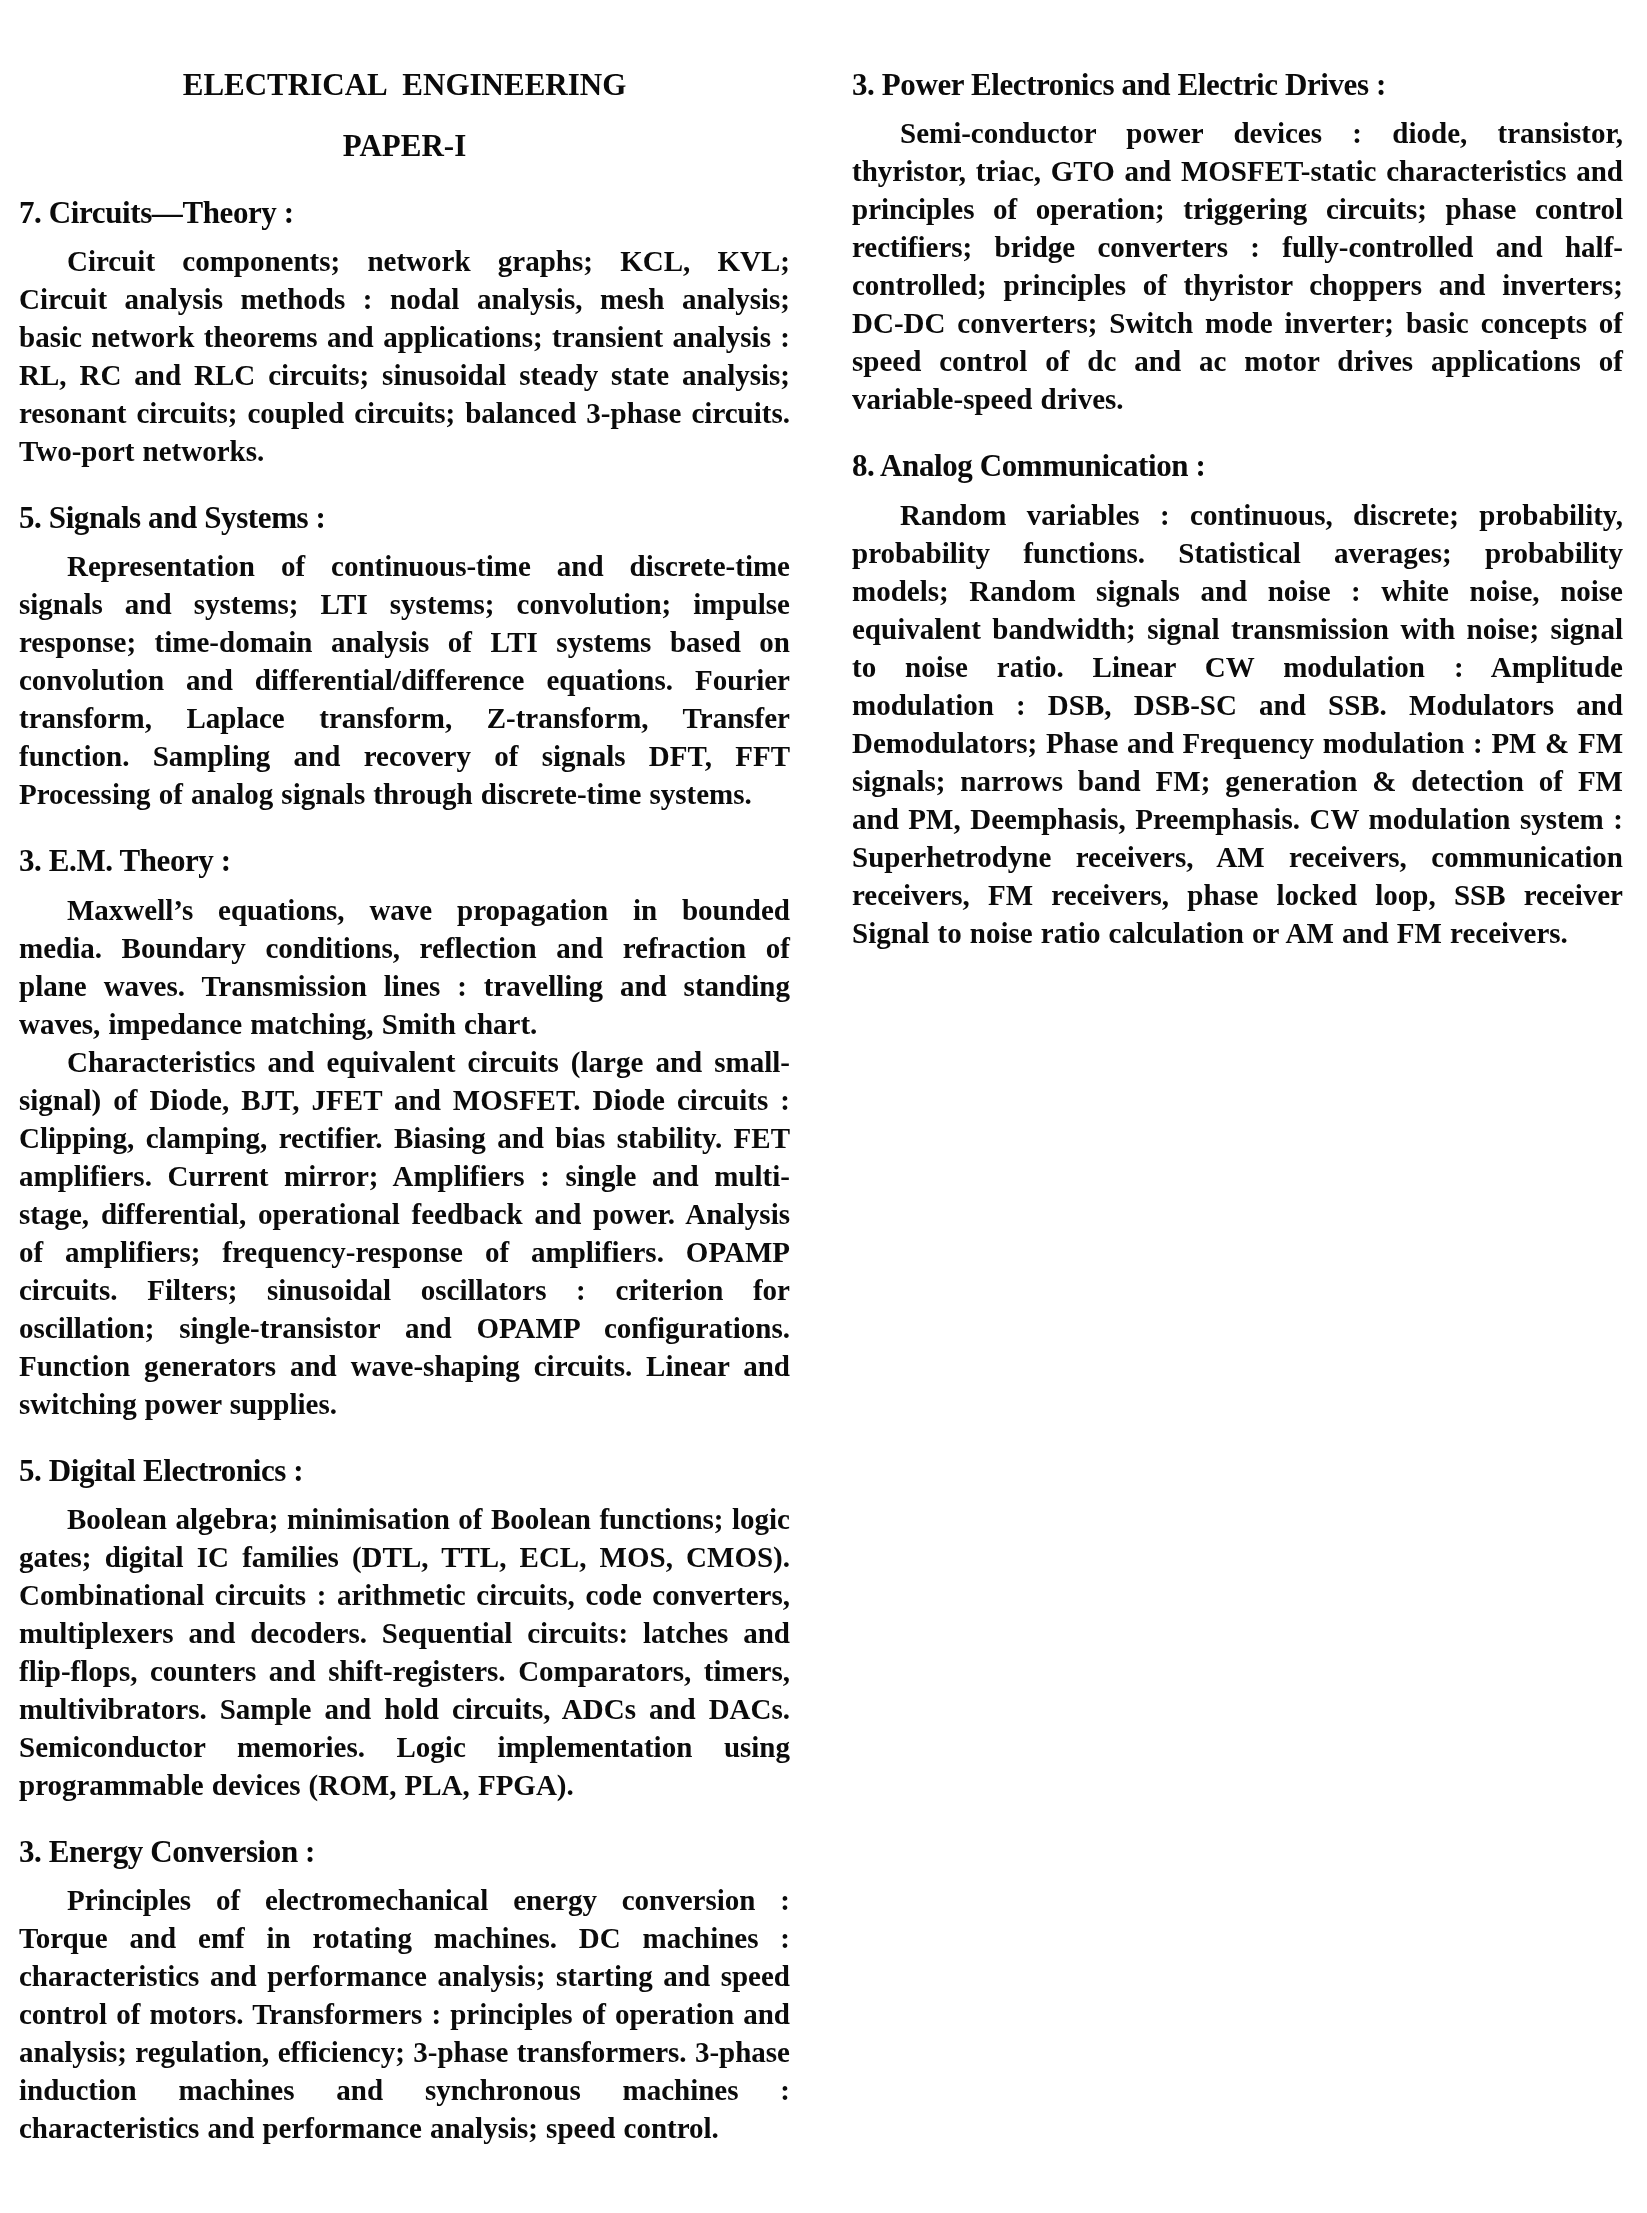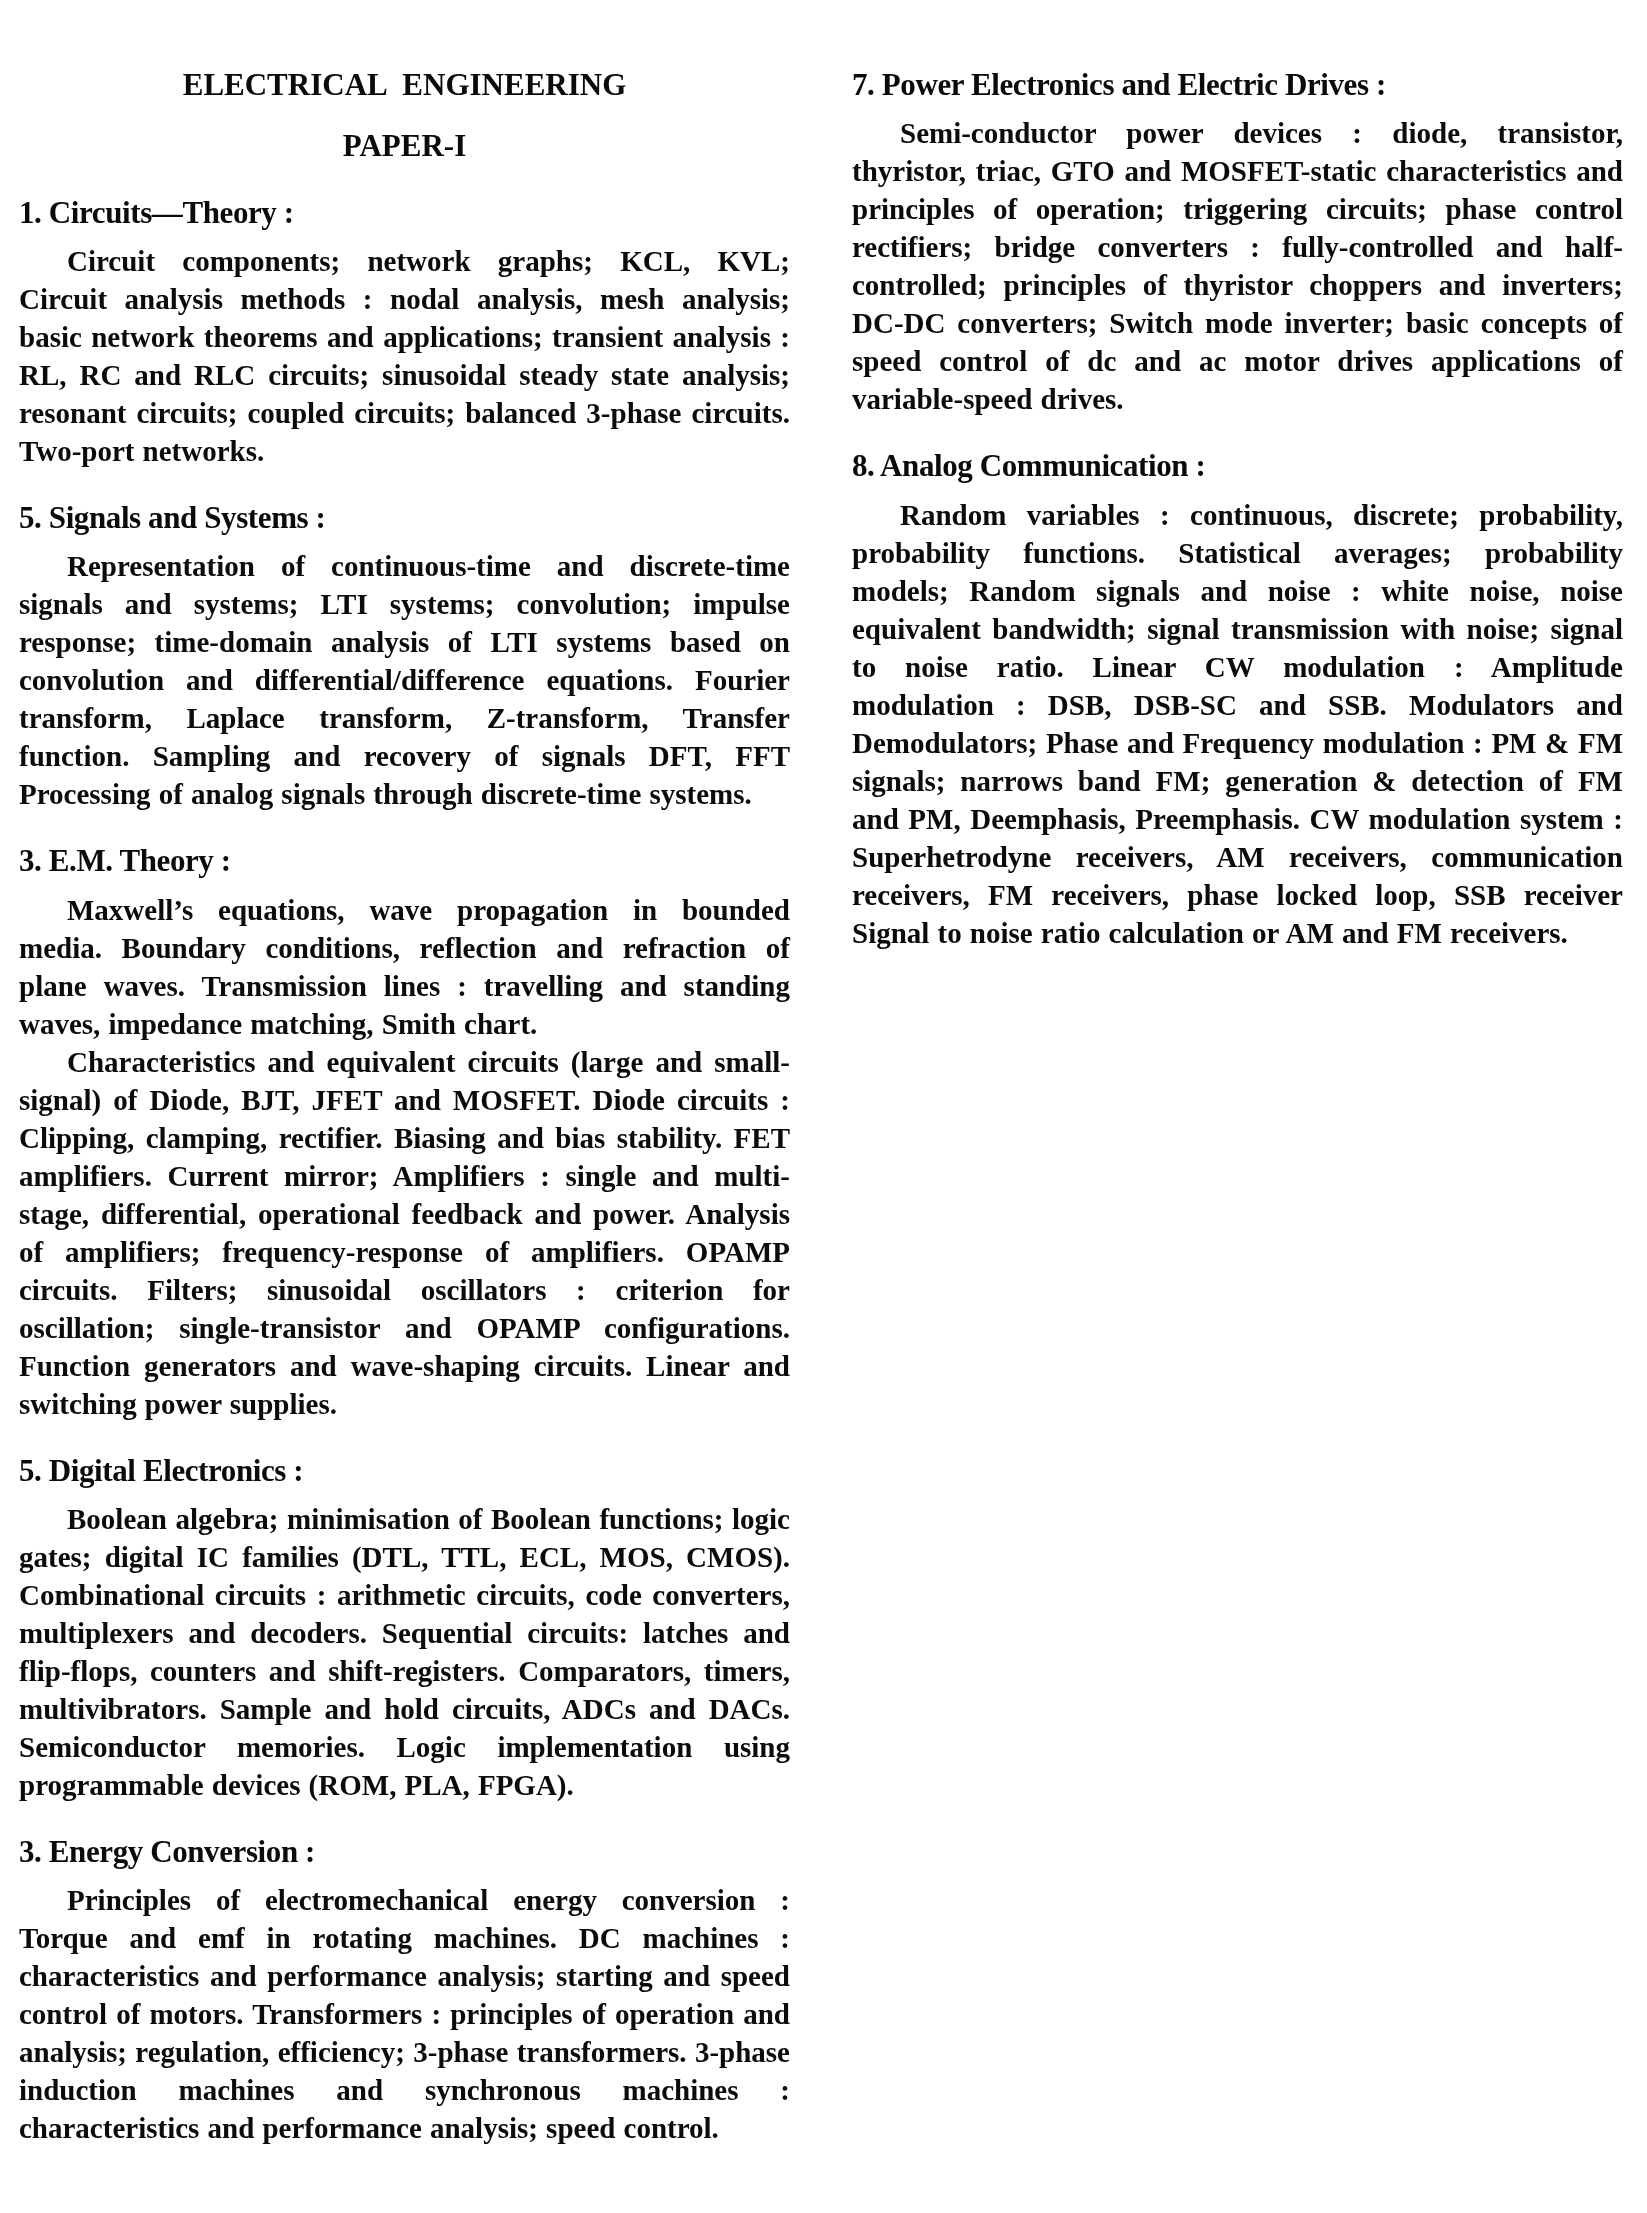--- a/index.html
+++ b/index.html
@@ -63,21 +63,21 @@
 </head>
 <body>
 
 <div class="page">
 
   <div class="col col-left">
     <div class="doc-title">ELECTRICAL ENGINEERING</div>
     <div class="doc-subtitle">PAPER-I</div>
 
     <div class="section">
-      <div class="sec-heading">1. Circuits—Theory :</div>
+      <div class="sec-heading">7. Circuits—Theory :</div>
       <p class="sec-body">Circuit components; network graphs; KCL, KVL; Circuit analysis methods : nodal analysis, mesh analysis; basic network theorems and applications; transient analysis : RL, RC and RLC circuits; sinusoidal steady state analysis; resonant circuits; coupled circuits; balanced 3-phase circuits. Two-port networks.</p>
     </div>
 
     <div class="section">
       <div class="sec-heading">5. Signals and Systems :</div>
       <p class="sec-body">Representation of continuous-time and discrete-time signals and systems; LTI systems; convolution; impulse response; time-domain analysis of LTI systems based on convolution and differential/difference equations. Fourier transform, Laplace transform, Z-transform, Transfer function. Sampling and recovery of signals DFT, FFT  Processing of analog signals through discrete-time systems.</p>
     </div>
 
     <div class="section">
       <div class="sec-heading">3. E.M. Theory :</div>
@@ -94,21 +94,21 @@
     </div>
 
     <div class="section">
       <div class="sec-heading">3. Energy Conversion :</div>
       <p class="sec-body">Principles of electromechanical energy conversion : Torque and emf in rotating machines. DC machines : characteristics and performance analysis; starting and speed control of motors. Transformers : principles of operation and analysis; regulation, efficiency; 3-phase transformers. 3-phase induction machines and synchronous machines : characteristics and performance analysis; speed control.</p>
     </div>
   </div>
 
   <div class="col col-right">
     <div class="section">
-      <div class="sec-heading">7. Power Electronics and Electric Drives :</div>
+      <div class="sec-heading">3. Power Electronics and Electric Drives :</div>
       <p class="sec-body">Semi-conductor power devices : diode, transistor, thyristor, triac, GTO and MOSFET-static characteristics and principles of operation; triggering circuits; phase control rectifiers; bridge converters : fully-controlled and half-controlled; principles of thyristor choppers and inverters; DC-DC converters; Switch mode inverter; basic concepts of speed control of dc and ac motor drives applications of variable-speed drives.</p>
     </div>
 
     <div class="section">
       <div class="sec-heading">8. Analog Communication :</div>
       <p class="sec-body">Random variables : continuous, discrete; probability, probability functions. Statistical averages; probability models; Random signals and noise : white noise, noise equivalent bandwidth; signal transmission with noise; signal to noise ratio. Linear CW modulation : Amplitude modulation : DSB, DSB-SC and SSB. Modulators and Demodulators; Phase and Frequency modulation : PM &amp; FM signals; narrows band FM; generation &amp; detection of FM and PM, Deemphasis, Preemphasis. CW modulation system : Superhetrodyne receivers, AM receivers, communication receivers, FM receivers, phase locked loop, SSB receiver Signal to noise ratio calculation or AM and FM receivers.</p>
     </div>
   </div>
 
 </div>

